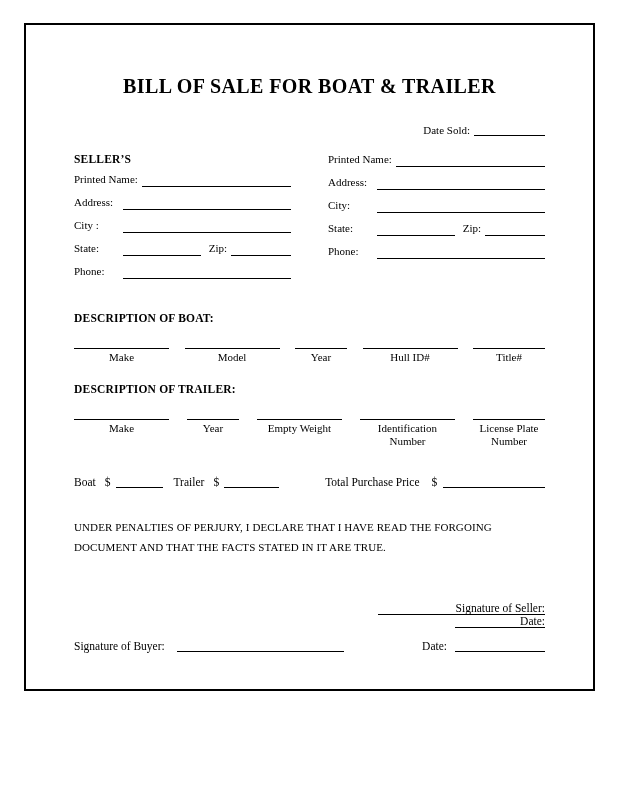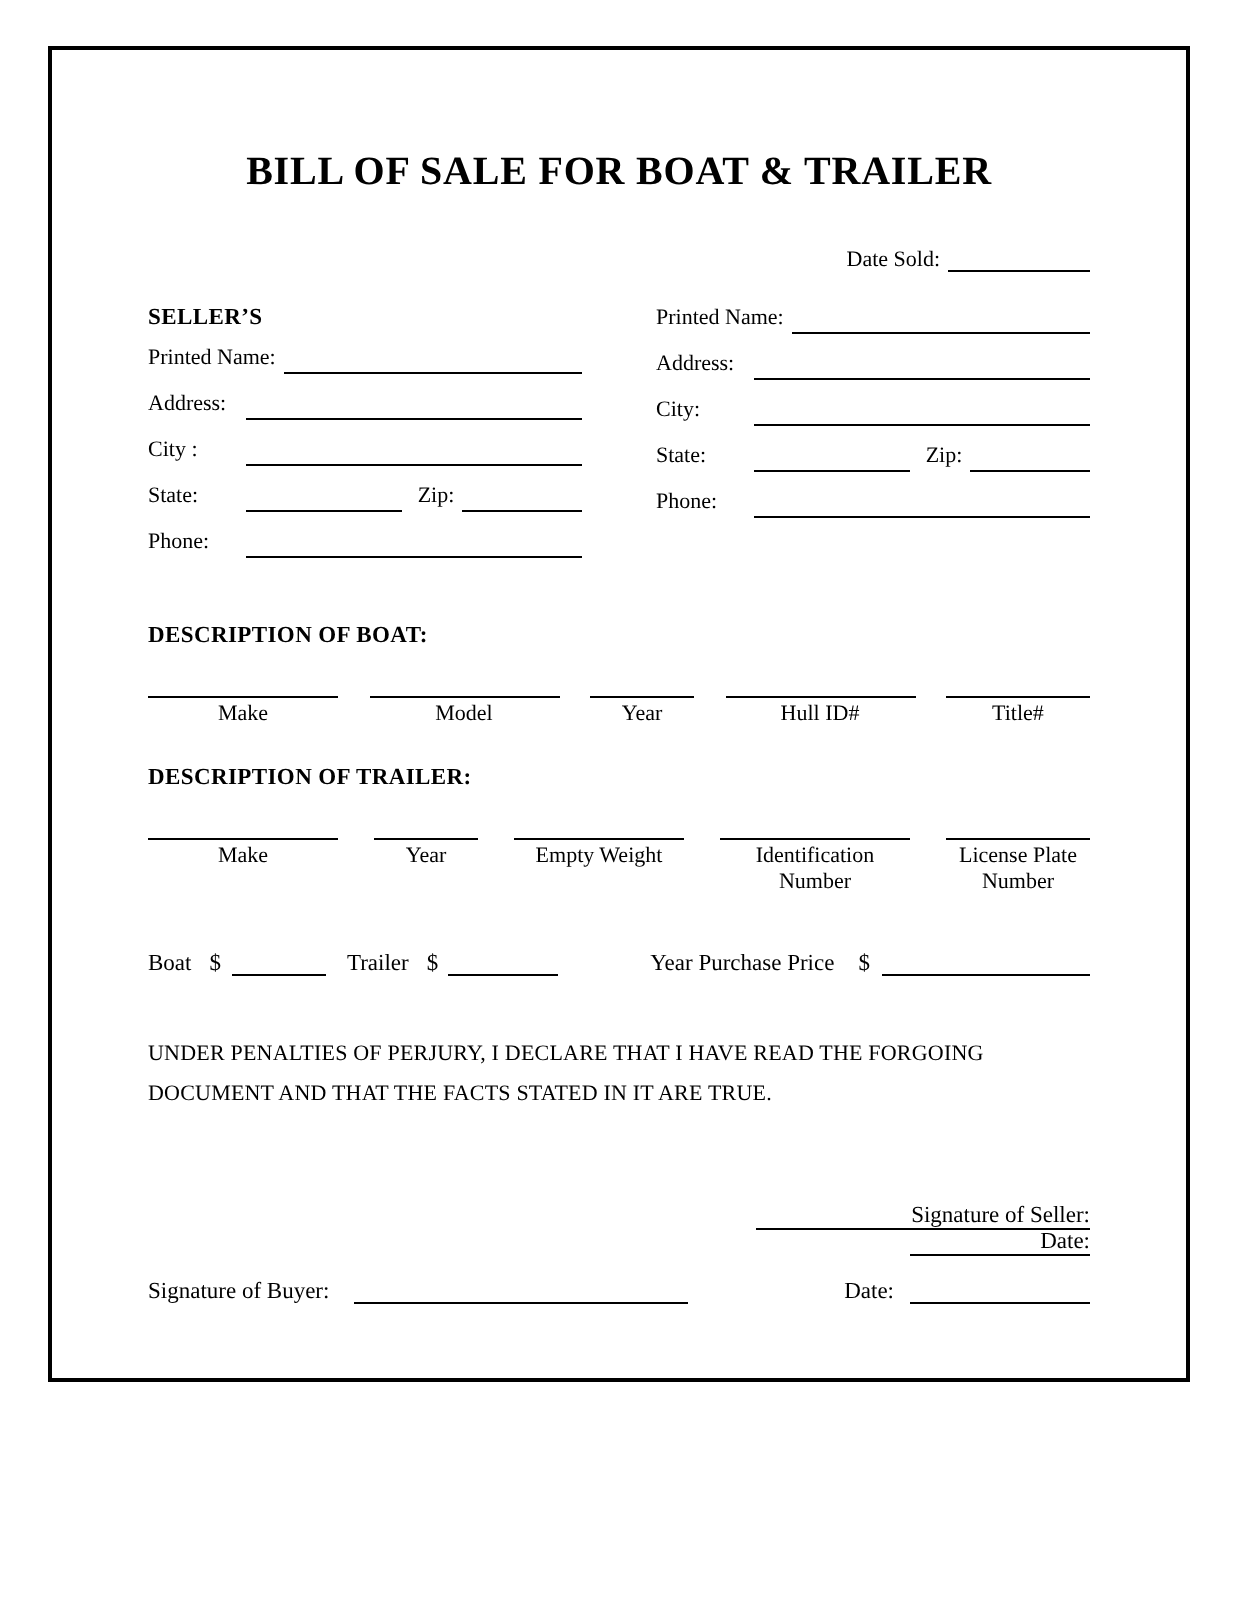--- a/index.html
+++ b/index.html
@@ -240,21 +240,21 @@
     </div>
   </div>
 
   <div class="price-row">
     <span class="lbl">Boat</span>
     <span class="lbl" style="margin-left:9px">$</span>
     <span class="pline" style="width:47px; margin-left:6px"></span>
     <span class="lbl" style="margin-left:10px">Trailer</span>
     <span class="lbl" style="margin-left:9px">$</span>
     <span class="pline" style="width:55px; margin-left:5px"></span>
-    <span class="lbl" style="margin-left:46px">Year Purchase Price</span>
+    <span class="lbl" style="margin-left:46px">Total Purchase Price</span>
     <span class="lbl" style="margin-left:12px">$</span>
     <span class="pline" style="flex:1; margin-left:6px"></span>
   </div>
 
   <div class="declaration">UNDER PENALTIES OF PERJURY, I DECLARE THAT I HAVE READ THE FORGOING DOCUMENT AND THAT THE FACTS STATED IN IT ARE TRUE.</div>
 
   <div class="sig-row sig-row-1">
     <span class="sig-label">Signature of Seller:</span>
     <span class="sig-line"></span>
     <span class="sig-spacer"></span>

